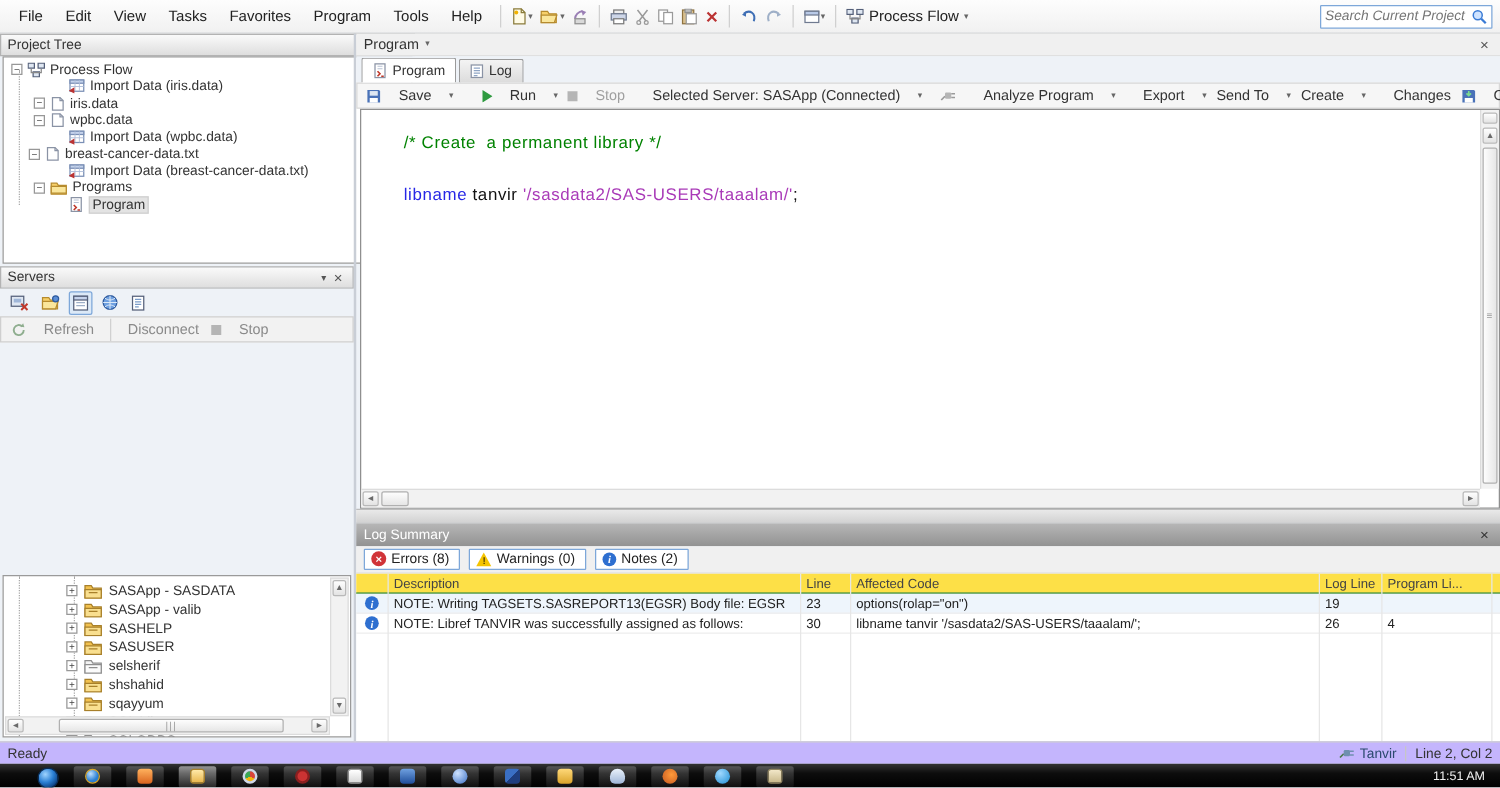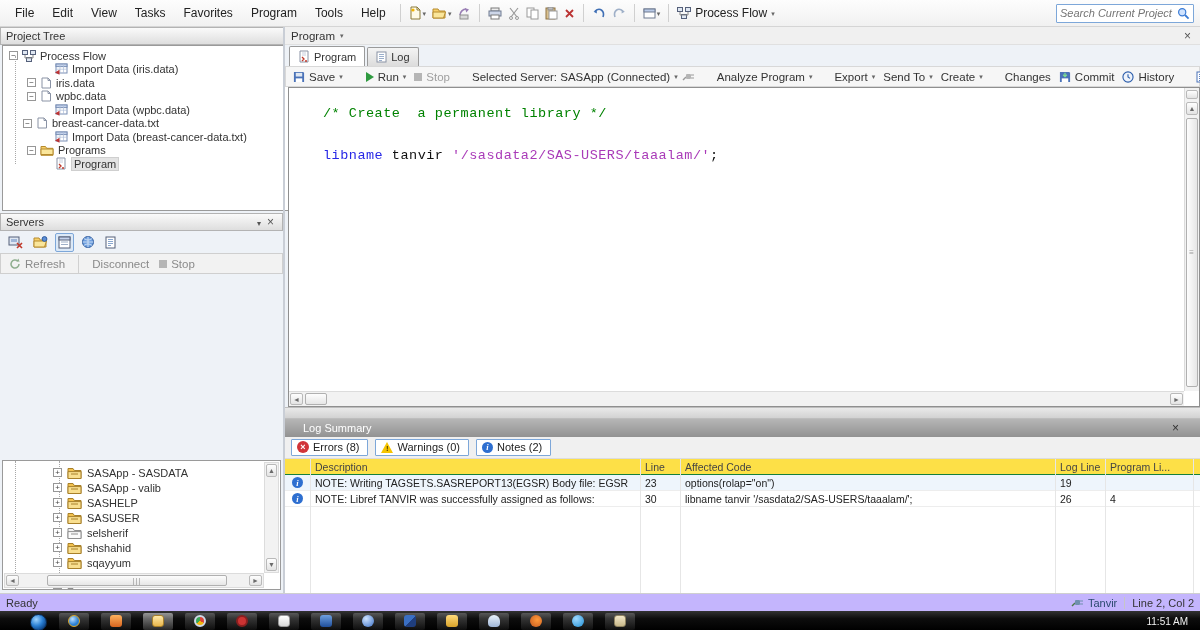--- a/index.html
+++ b/index.html
@@ -47,34 +47,34 @@
   .sb-thumb{background:linear-gradient(90deg,#fdfdfd,#e6e6e6);border:1px solid #b0b0b0;border-radius:2px;display:flex;align-items:center;justify-content:center}
   .sb-thumb.h{background:linear-gradient(#fdfdfd,#e6e6e6)}
   .grip{color:#9a9a9a;font-size:8px;line-height:3px;letter-spacing:1px}
   
   .rightcol{left:285px;top:27px;width:915px;height:566px}
   .prog-hdr{height:18px;background:#f0f0f0;display:flex;align-items:center;padding:0 6px;font-size:11.5px;color:#333;border-bottom:1px solid #e0e0e0}
   .tabs{height:21px;background:#eef2f7;display:flex;align-items:flex-end;padding-left:4px;gap:2px}
   .tab{display:flex;align-items:center;gap:4px;font-size:11px;padding:3px 8px;border:1px solid #9a9a9a;border-bottom:none;background:linear-gradient(#f4f4f4,#dcdcdc);color:#333;border-radius:2px 2px 0 0}
   .tab.active{background:#fff;height:20px}
   .ptoolbar{height:21px;background:#f6f6f6;border:1px solid #d8d8d8;display:flex;align-items:center;padding:0 5px;font-size:11.5px;color:#333;gap:4px;white-space:nowrap}
-  .ptb-item{display:flex;align-items:center;gap:4px;padding:1px 2px}
+  .ptb-item{display:flex;align-items:center;gap:14px;padding:1px 2px}
   .dis{color:#9f9f9f}
   .editor{position:absolute;left:3px;right:0;top:60px;height:320px;background:#fff;border:1px solid #8f8f8f}
-  .code{position:absolute;left:34px;top:18px;font-family:Liberation Mono, monospace;font-size:13.5px;letter-spacing:.5px}
+  .code{position:absolute;left:34px;top:18px;font-family:Liberation Sans, sans-serif;font-size:13.5px;letter-spacing:.5px}
   .cl{height:21px;white-space:pre}
   .c-comment{color:#008200}
   .c-kw{color:#2727e6}
   .c-str{color:#a93ab8}
   .c-plain{color:#111}
   .gap::before{content:" "}
   
   .hsplit{left:0;top:380px;width:915px;height:12px;background:linear-gradient(#e9e9e9,#d2d2d2);border-top:1px solid #bdbdbd;border-bottom:1px solid #bdbdbd;position:absolute}
   
-  .log-hdr{position:absolute;left:0;top:392px;width:915px;height:18px;background:linear-gradient(#b6b6b6,#929292);color:#fff;display:flex;align-items:center;padding:0 18px;font-size:11px}
+  .log-hdr{position:absolute;left:0;top:392px;width:915px;height:18px;background:linear-gradient(#b6b6b6,#929292);color:#fff;display:flex;align-items:center;padding:0 6px;font-size:11px}
   .filters{position:absolute;left:0;top:410px;width:915px;height:22px;background:#f0f0f0;display:flex;align-items:center;gap:7px;padding:0 6px;border-bottom:1px solid #dcdcdc}
   .fbtn{display:flex;align-items:center;gap:4px;border:1px solid #7da7d9;background:#fff;padding:1px 8px 2px 5px;font-size:11px;color:#222;border-radius:1px}
   .log-table{position:absolute;left:0;top:432px;width:915px;height:134px;background:#fff;font-size:10.5px;color:#222}
   .lrow{display:flex;height:16px;align-items:center;border-bottom:1px solid #ededed}
   .lrow.hdr{color:#444;border-bottom:1px solid #15803d;background:#fde047}
   .lc{padding:0 5px;overflow:hidden;white-space:nowrap;height:100%;display:flex;align-items:center}
   .c-ic{width:25px;justify-content:center}
   .c-desc{width:330px}
   .c-line{width:40px}
   .c-code{width:375px}

